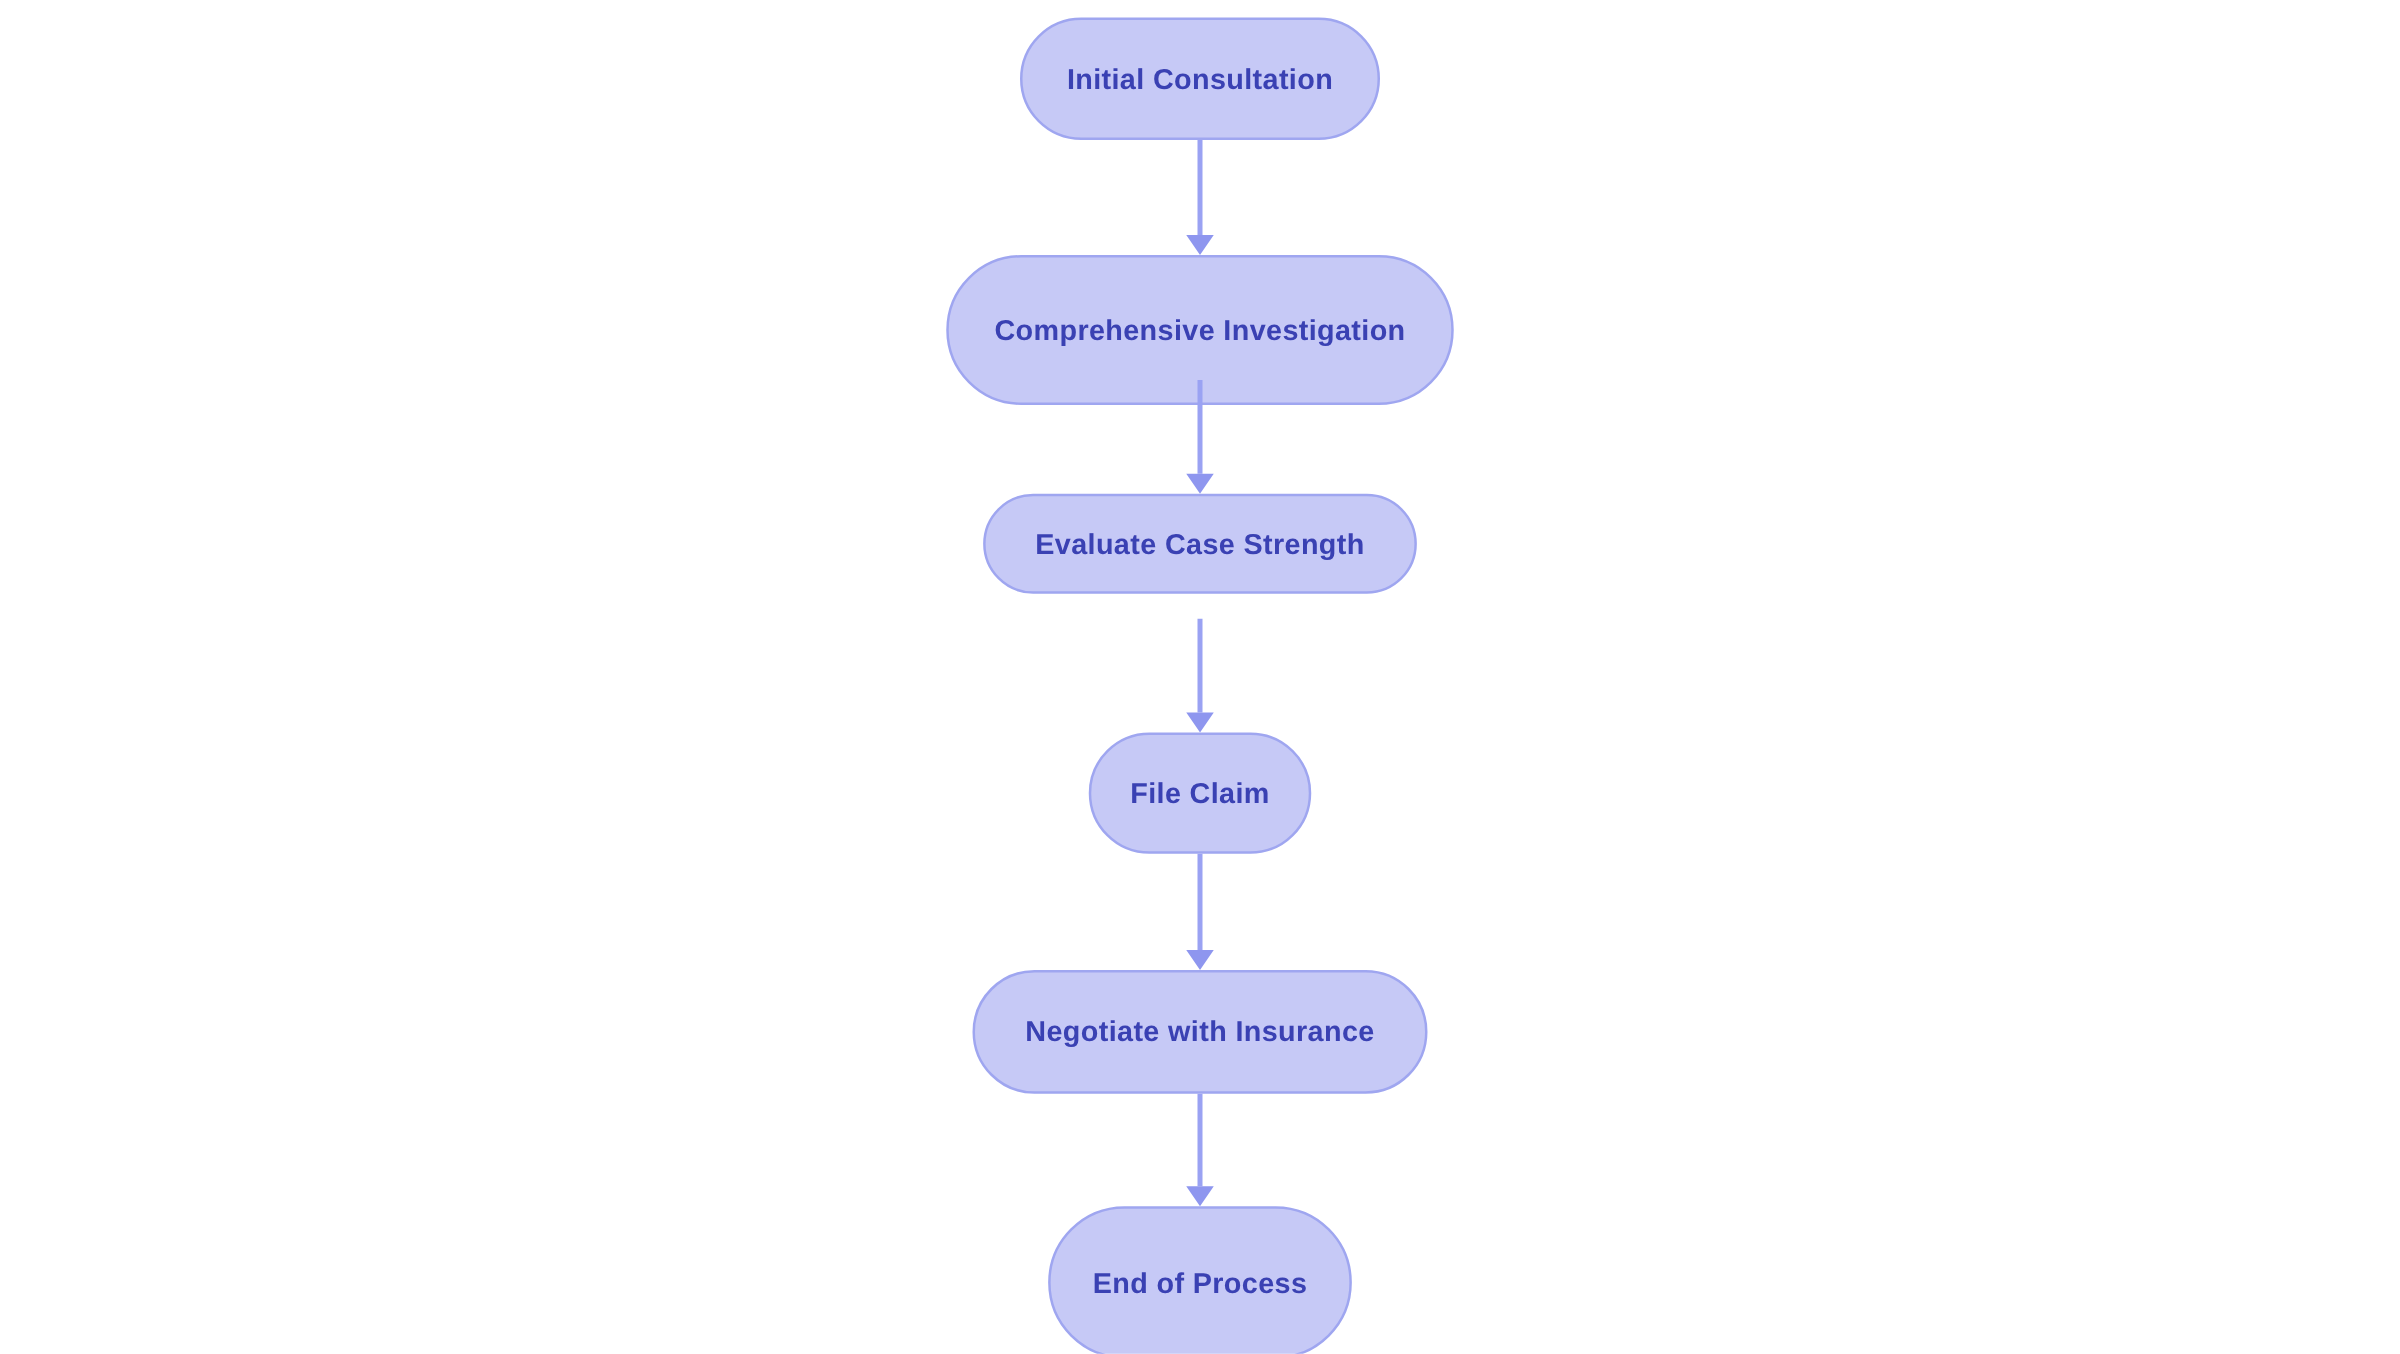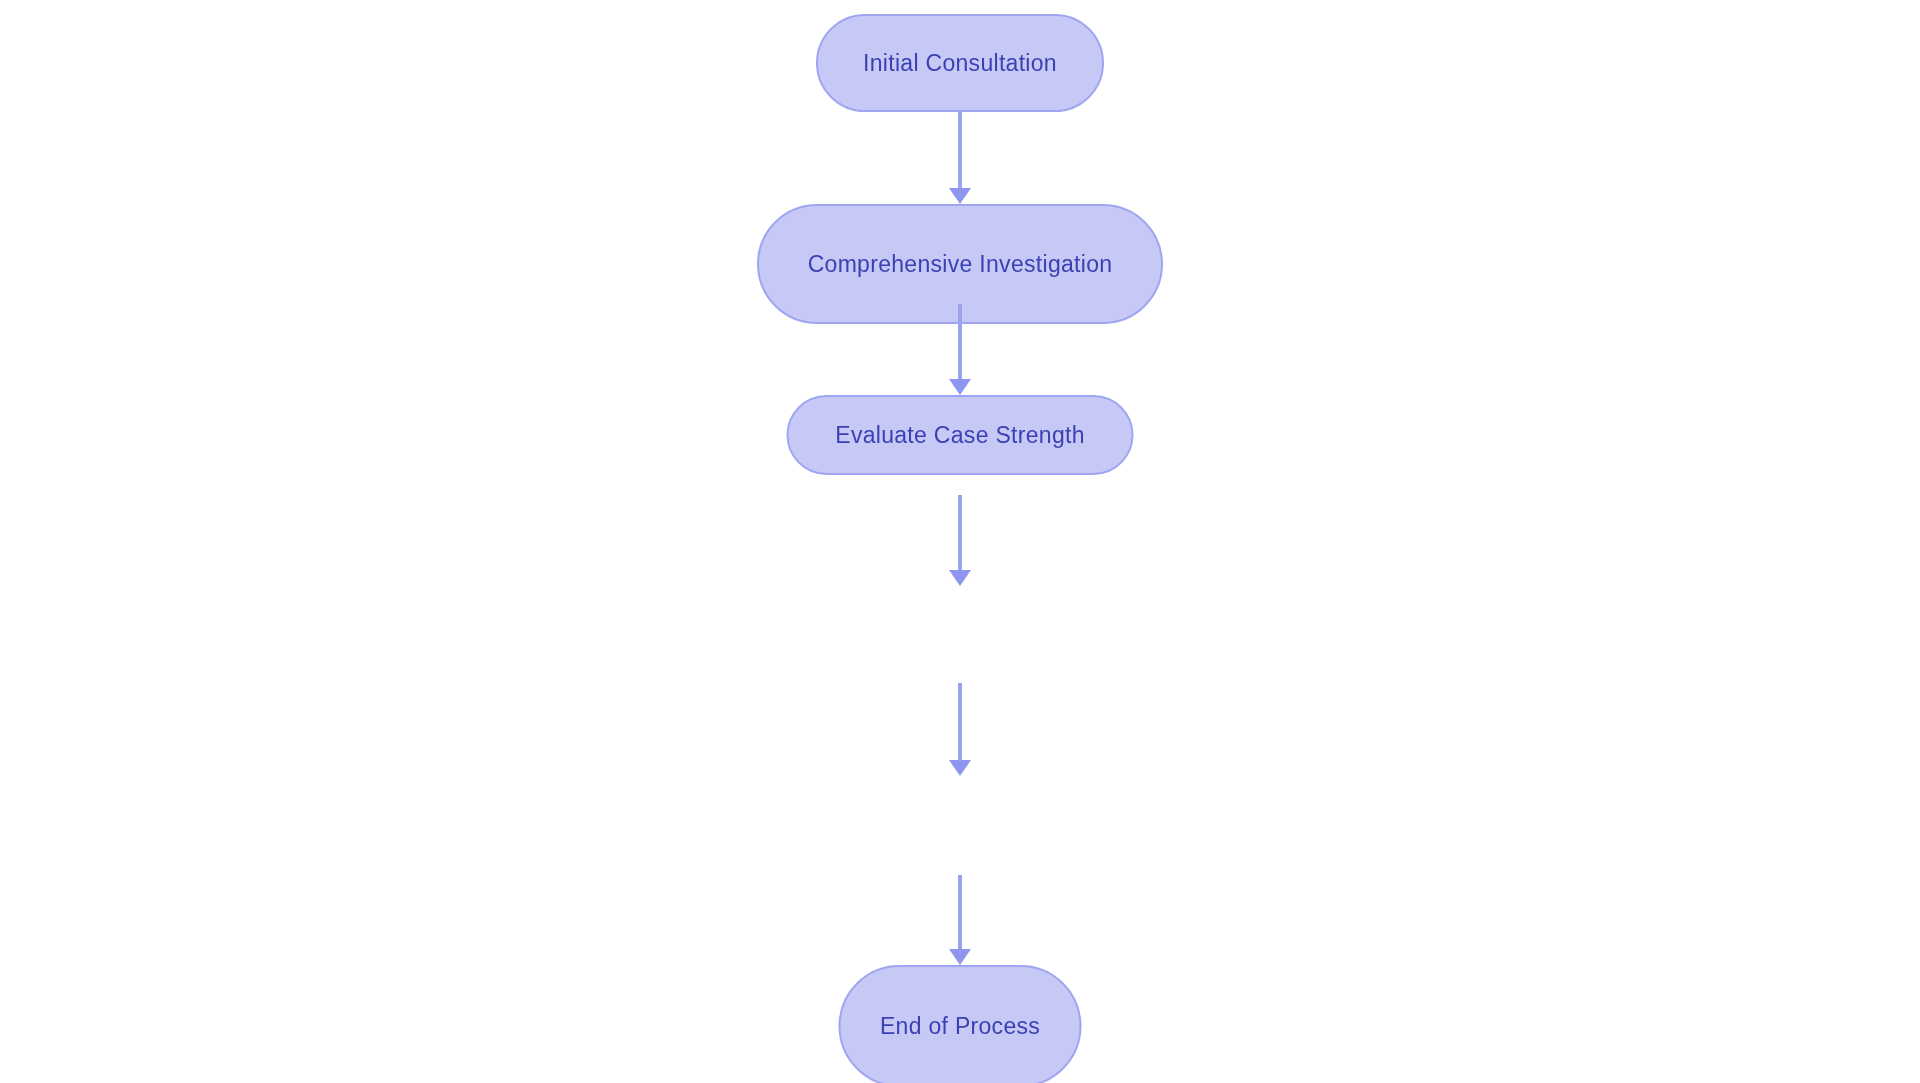--- a/index.html
+++ b/index.html
@@ -24,21 +24,21 @@
     transform: translateX(-50%);
     display: flex;
     align-items: center;
     justify-content: center;
     box-sizing: border-box;
     background: var(--node-fill, #c6c9f6);
     border: 2px solid var(--node-border, #9fa6f0);
     border-radius: 999px;
     color: var(--node-text, #3a41b3);
     font-size: 23px;
-    font-weight: 400;
+    font-weight: 700;
     letter-spacing: 0.3px;
     white-space: nowrap;
     text-align: center;
   }
   .n1 { top: 14px;  width: 288px; height: 98px;  }
   .n2 { top: 204px; width: 406px; height: 120px; }
   .n3 { top: 395px; width: 347px; height: 80px; }
   .n4 { top: 586px; width: 178px; height: 97px;  }
   .n5 { top: 776px; width: 364px; height: 99px;  }
   .n6 { top: 965px; width: 243px; height: 122px; }
@@ -95,26 +95,32 @@
 
   <div class="node n3">
     <span>Evaluate Case Strength</span>
   </div>
 
   <div class="arrow a3">
     <div class="stem"></div>
     <div class="head"></div>
   </div>
 
+  <div class="node n4">
+    <span>File Claim</span>
+  </div>
 
   <div class="arrow a4">
     <div class="stem"></div>
     <div class="head"></div>
   </div>
 
+  <div class="node n5">
+    <span>Negotiate with Insurance</span>
+  </div>
 
   <div class="arrow a5">
     <div class="stem"></div>
     <div class="head"></div>
   </div>
 
   <div class="node n6">
     <span>End of Process</span>
   </div>
 

